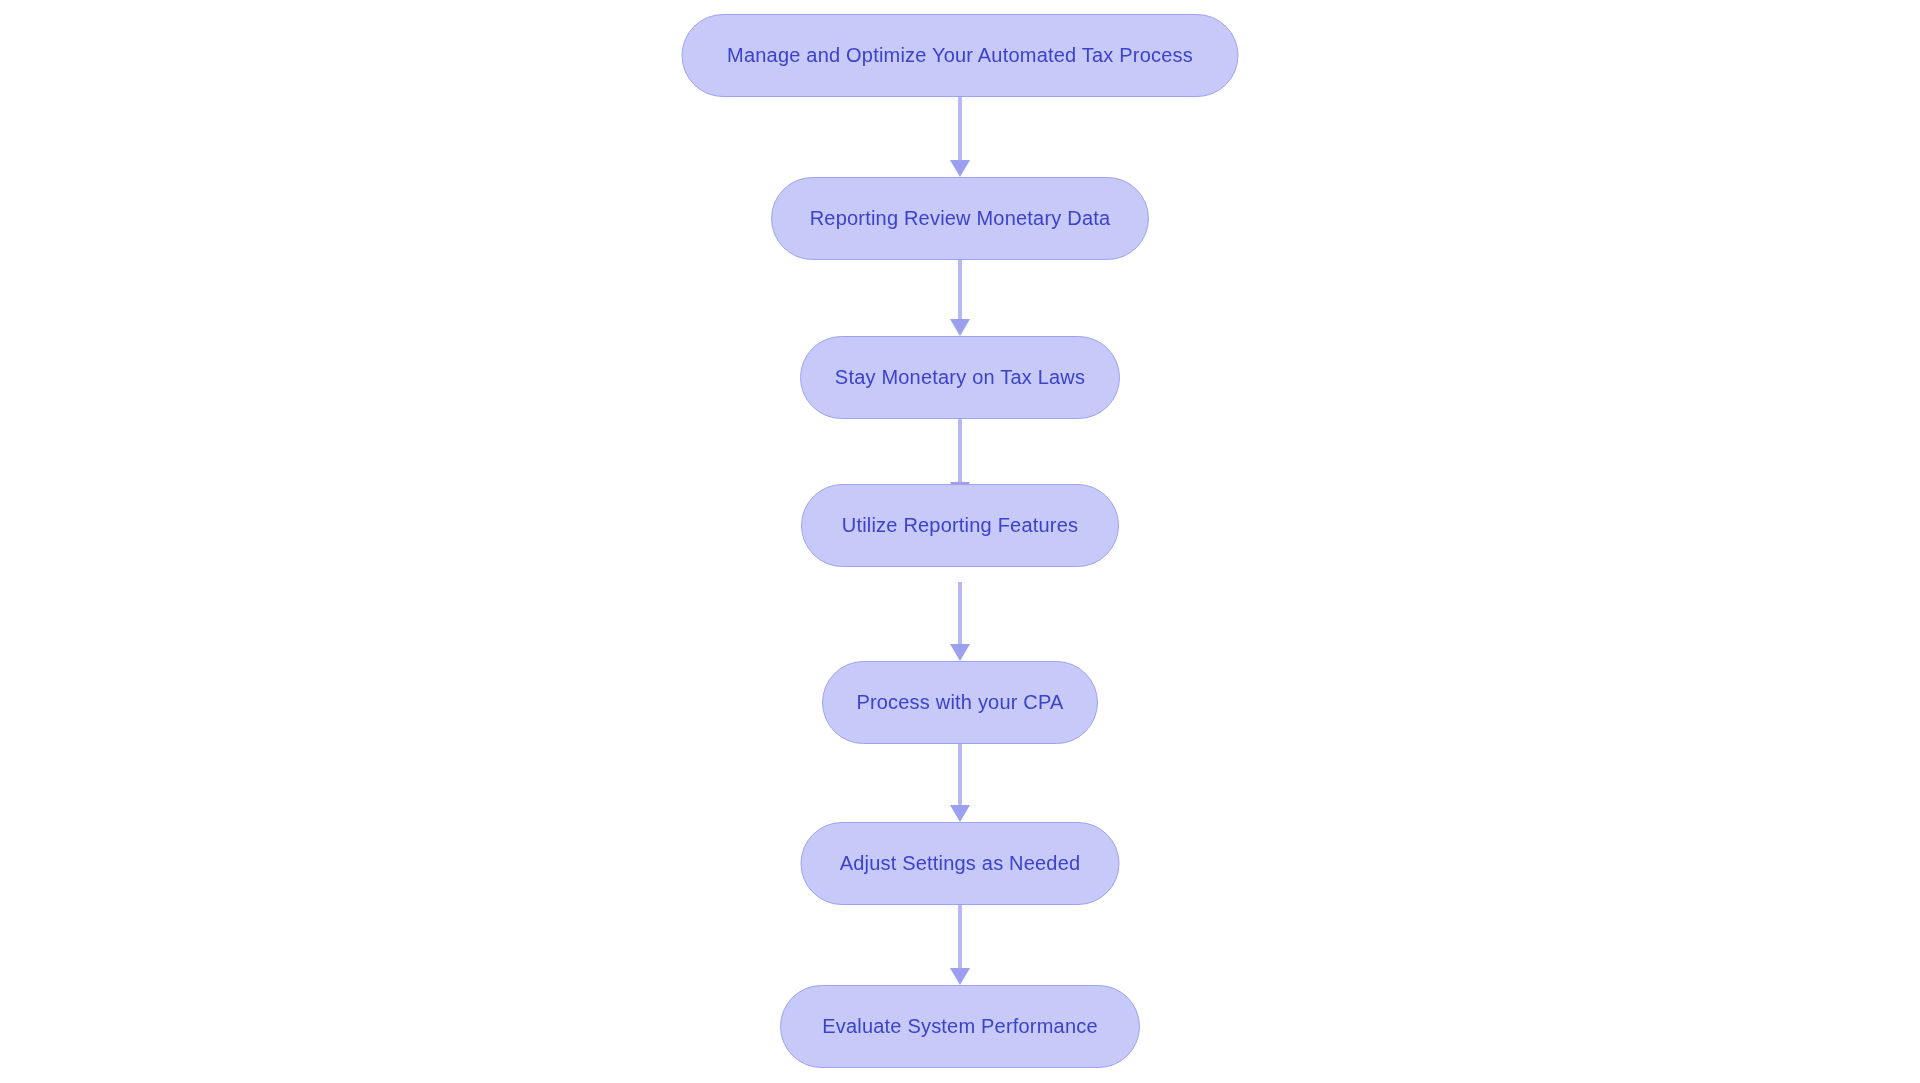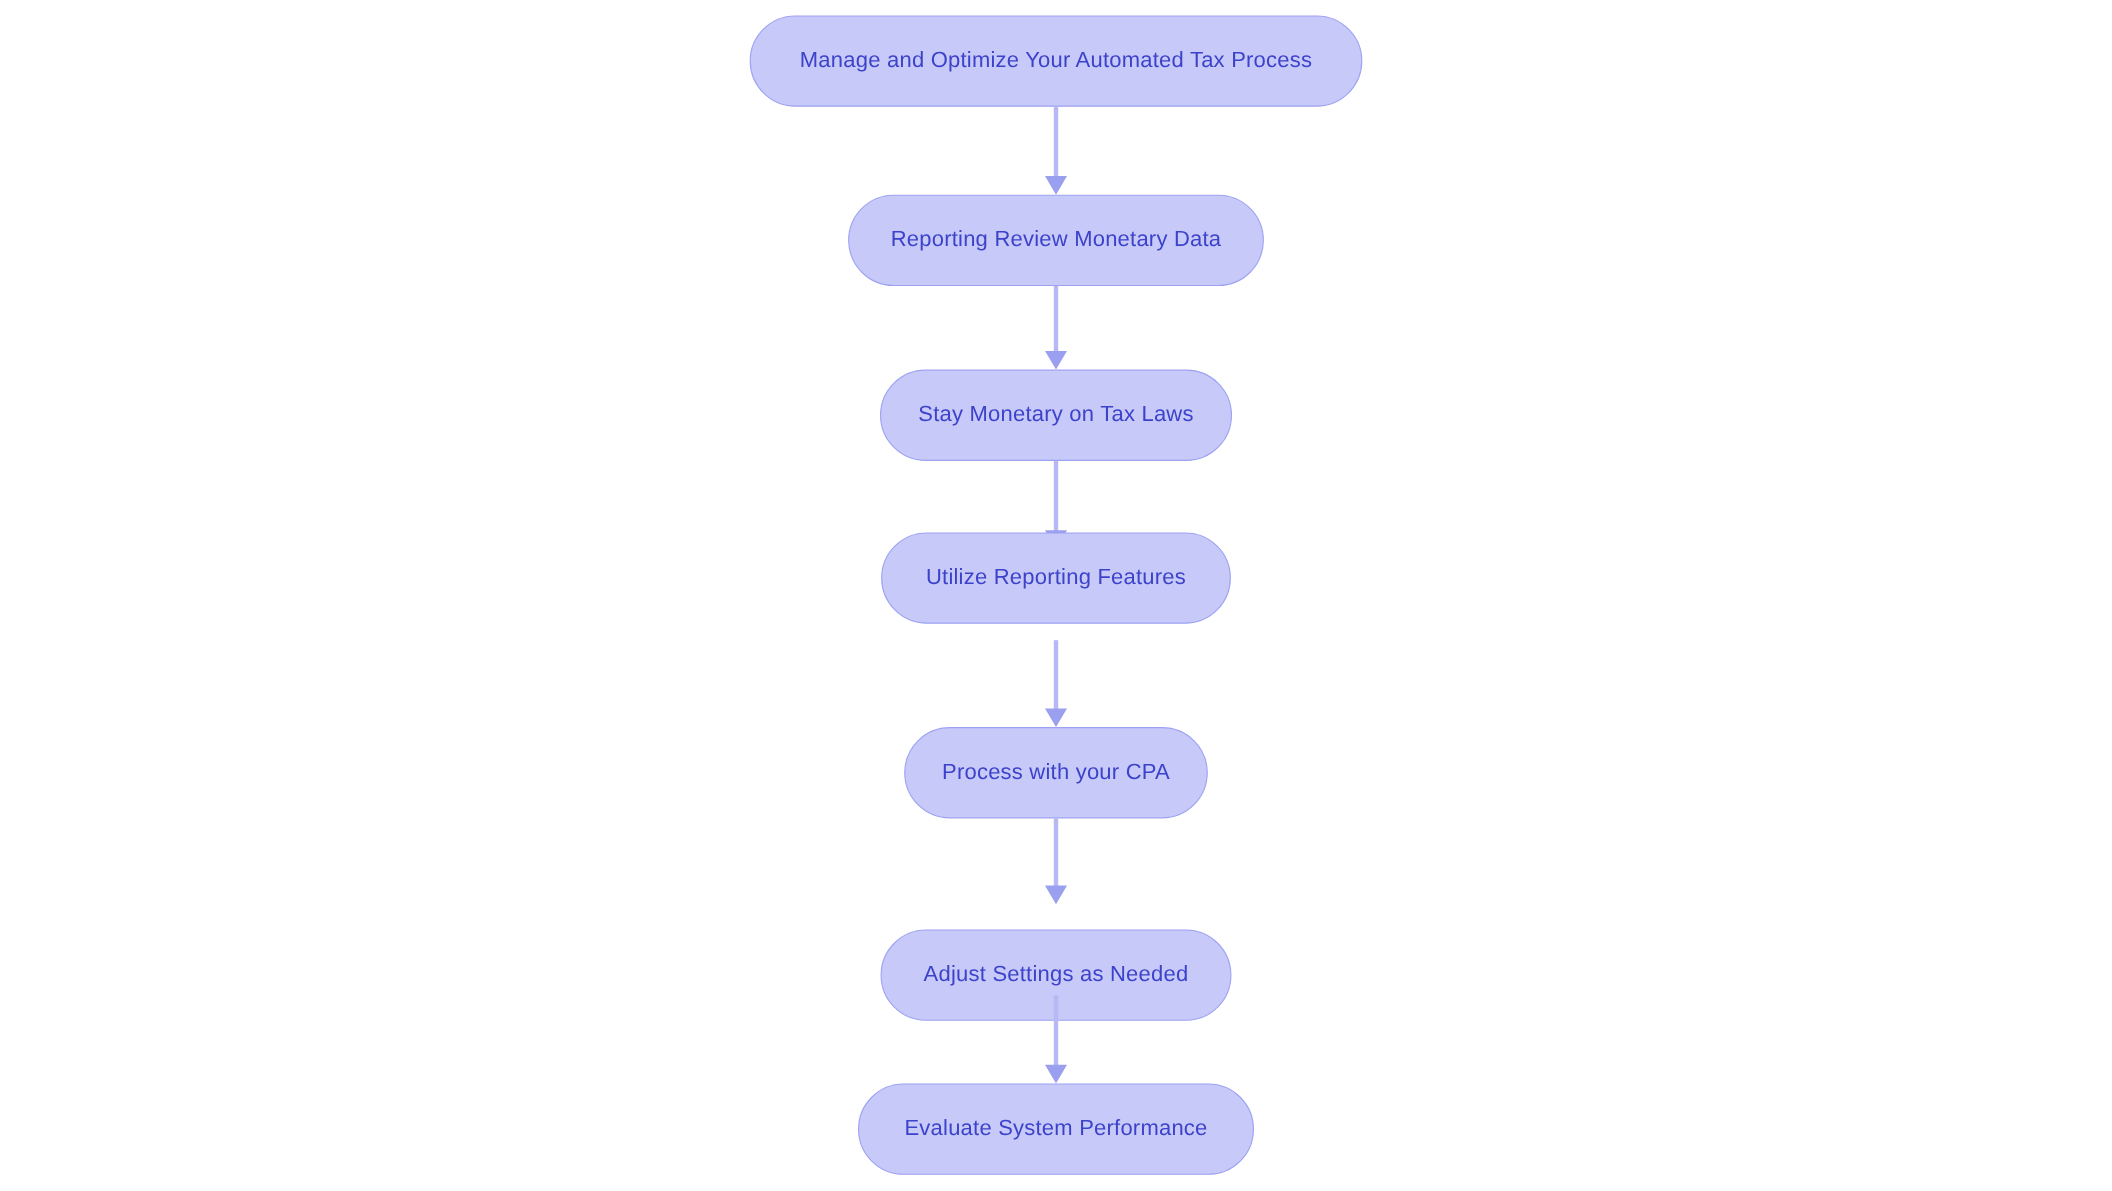--- a/index.html
+++ b/index.html
@@ -102,21 +102,21 @@
 
   <div class="node" style="top:661px; width:276px;">
     <span class="node-label">Process with your CPA</span>
   </div>
 
   <div class="arrow" style="top:744px; height:78px;">
     <div class="arrow-line"></div>
     <div class="arrow-head"></div>
   </div>
 
-  <div class="node" style="top:822px; width:319px;margin-top:23px;">
+  <div class="node" style="top:822px; width:319px;">
     <span class="node-label">Adjust Settings as Needed</span>
   </div>
 
   <div class="arrow" style="top:905px; height:80px;">
     <div class="arrow-line"></div>
     <div class="arrow-head"></div>
   </div>
 
   <div class="node" style="top:985px; width:360px;">
     <span class="node-label">Evaluate System Performance</span>

